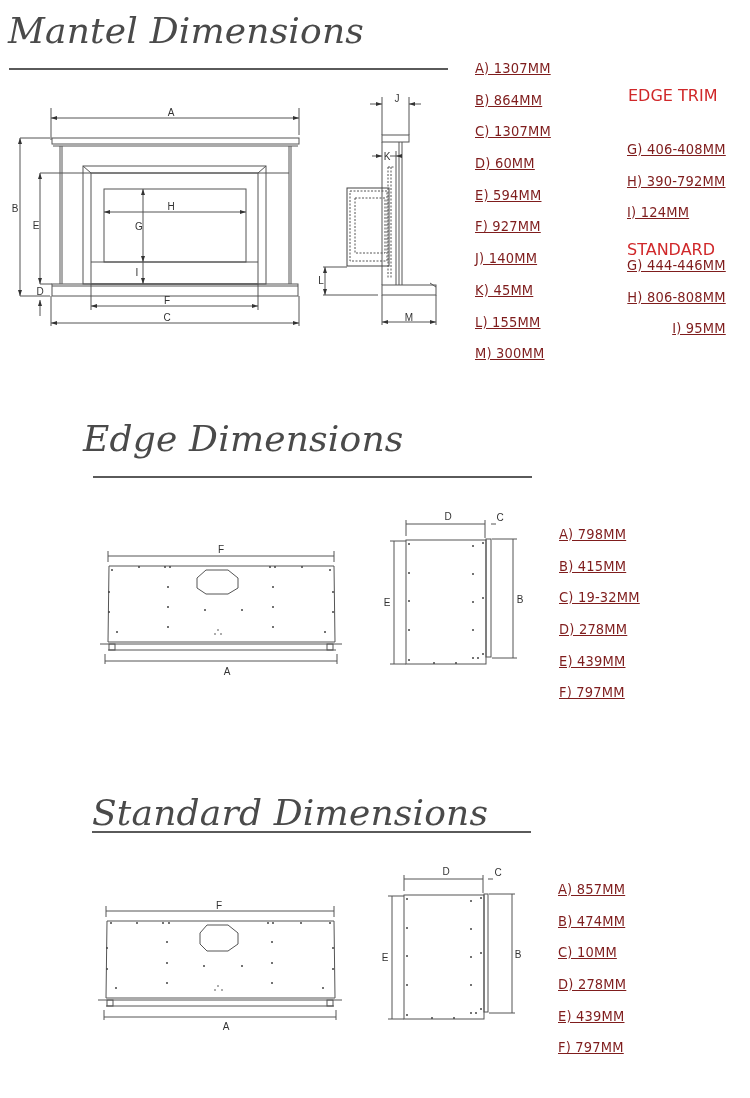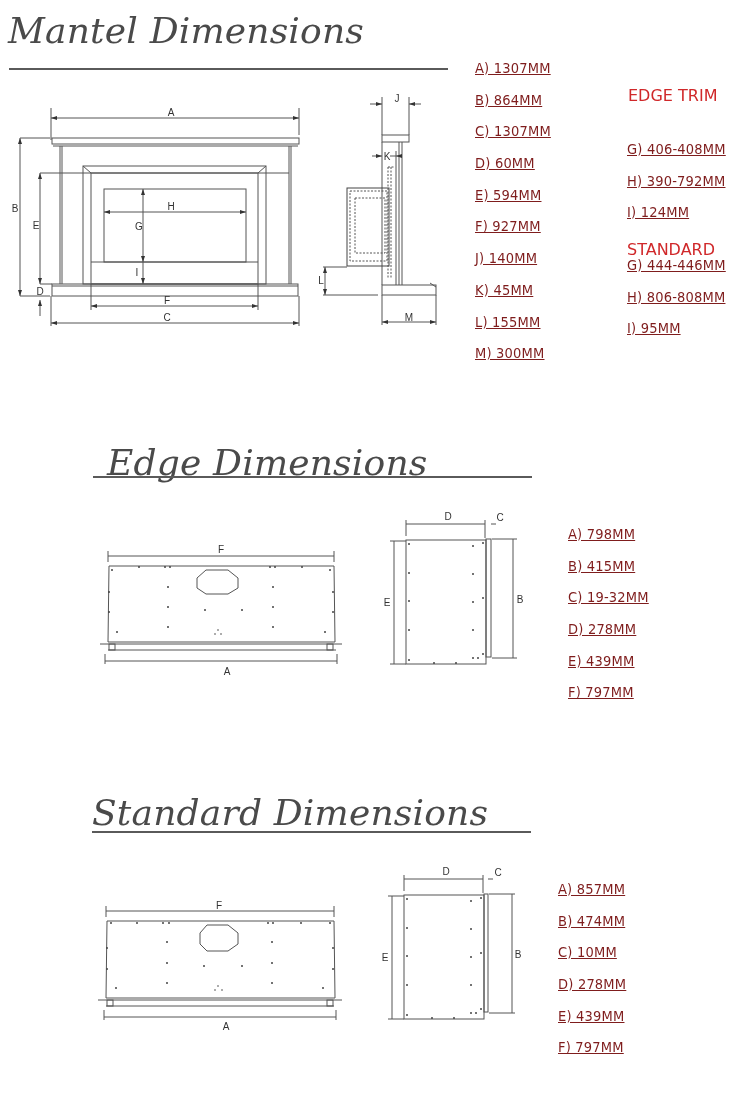--- a/index.html
+++ b/index.html
@@ -165,27 +165,27 @@
 </ul>
 
 <div class="red-head" style="left:628px; top:86px;">EDGE TRIM</div>
 <ul class="list" style="left:627px; top:110px;margin-top:24px;">
   <li>G) 406-408MM</li>
   <li>H) 390-792MM</li>
   <li>I) 124MM</li>
 </ul>
 
 <div class="red-head" style="left:627px; top:240px;">STANDARD</div>
-<ul class="list" style="left:627px; top:250px;">
+<ul class="list" style="left:627px; top:250px;text-align:right;">
   <li>G) 444-446MM</li>
   <li>H) 806-808MM</li>
   <li>I) 95MM</li>
 </ul>
 
-<div class="title" style="left:107px; top:418px;margin-top:24px;">Edge Dimensions</div>
+<div class="title" style="left:83px; top:418px;">Edge Dimensions</div>
 <div class="rule" style="left:93px; top:476px; width:439px;"></div>
 
 <svg width="260" height="150" style="left:90px; top:530px;" viewBox="0 0 260 150">
   <g stroke="#555" stroke-width="1" fill="none">
     <line x1="18" y1="21" x2="18" y2="32"></line>
       <line x1="244" y1="21" x2="244" y2="32"></line>
     <line x1="18" y1="26" x2="244" y2="26"></line>
     <path d="M19,36 L244,36 L245,112 L18,112 Z"></path>
     <path d="M116,40 L138,40 L148,48 L148,58 L138,64 L116,64 L107,58 L107,48 Z"></path>
     <line x1="10" y1="114" x2="252" y2="114"></line>
@@ -259,21 +259,21 @@
       <circle cx="113" cy="154" r="1"></circle>
     <circle cx="64" cy="163" r="1"></circle>
       <circle cx="86" cy="163" r="1"></circle>
   </g>
   <text x="78" y="20" text-anchor="middle">D</text>
   <text x="130" y="21" text-anchor="middle">C</text>
   <text x="17" y="106" text-anchor="middle">E</text>
   <text x="150" y="103" text-anchor="middle">B</text>
 </svg>
 
-<ul class="list" style="left:559px; top:519px;margin-left:9px;">
+<ul class="list" style="left:559px; top:519px;">
   <li>A) 798MM</li>
   <li>B) 415MM</li>
   <li>C) 19-32MM</li>
   <li>D) 278MM</li>
   <li>E) 439MM</li>
   <li>F) 797MM</li>
 </ul>
 
 <div class="title" style="left:92px; top:792px;">Standard Dimensions</div>
 <div class="rule" style="left:92px; top:831px; width:439px;"></div>

